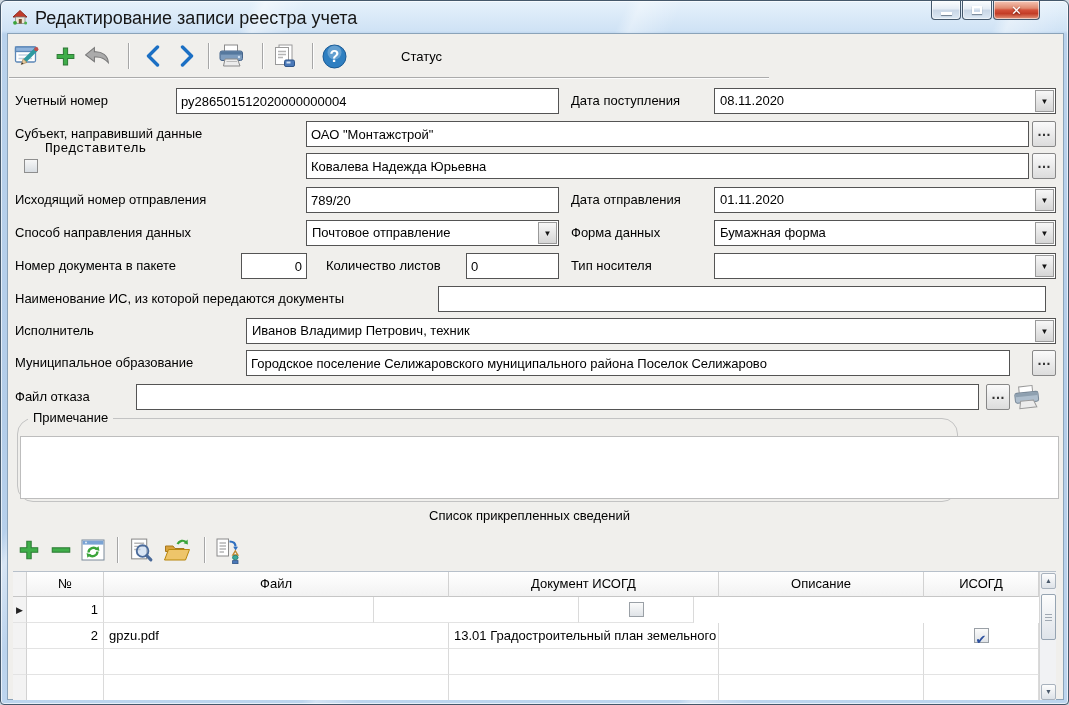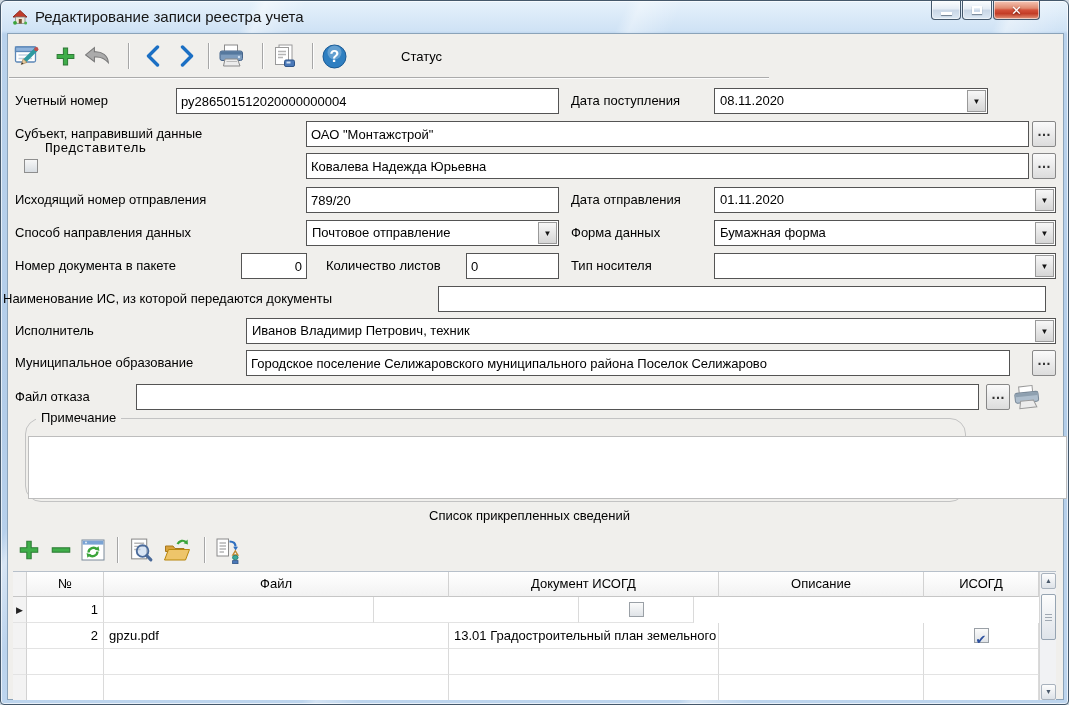--- a/index.html
+++ b/index.html
@@ -17,21 +17,21 @@
   .window::before {
     content:""; position:absolute; inset:0; pointer-events:none;
     background:
       linear-gradient(115deg, rgba(255,255,255,0) 18%, rgba(255,255,255,.45) 19%, rgba(255,255,255,0) 22%,
       rgba(255,255,255,0) 45%, rgba(255,255,255,.35) 46%, rgba(255,255,255,0) 49%,
       rgba(255,255,255,0) 72%, rgba(255,255,255,.4) 73%, rgba(255,255,255,0) 77%);
   }
 
   .titlebar { position:absolute; left:0; top:0; right:0; height:32px; }
   .app-icon { position:absolute; left:11px; top:8px; width:16px; height:16px; }
-  .title-text { position:absolute; left:34px; top:7px; font-size:15px; color:#161616; white-space:nowrap; }
+  .title-text { position:absolute; left:34px; top:7px; font-size:18px; color:#161616; white-space:nowrap; }
 
   .wbtn { position:absolute; top:0; height:19px; border:1px solid #44586c; border-top:none;
           border-radius:0 0 4px 4px; display:flex; align-items:center; justify-content:center;
           box-shadow:inset 0 0 0 1px rgba(255,255,255,.55); }
   .wbtn.min,.wbtn.max { width:30px; background:linear-gradient(#fbfdfe 0%,#e4ecf5 45%,#c8d6e6 50%,#dde9f4 100%); }
   .wbtn.min { left:930px; } .wbtn.max { left:961px; }
   .wbtn.close { left:992px; width:47px;
      background:linear-gradient(#f5c6b5 0%,#e08a70 40%,#d4513a 50%,#c33c26 70%,#e4977c 100%); }
   .glyph-min { width:11px; height:3px; background:#fff; box-shadow:0 1px 1px rgba(40,60,80,.6); margin-top:7px; }
   .glyph-max { width:10px; height:8px; border:2px solid #fff; box-shadow:0 1px 1px rgba(40,60,80,.5); background:transparent; }
@@ -54,21 +54,21 @@
                 white-space:nowrap; overflow:hidden; color:#000; }
   .combo .cbtn { position:absolute; right:1px; top:1px; bottom:1px; width:19px; text-align:center;
                  background:linear-gradient(#f7f7f7,#d6d6d6); border:1px solid #999;
                  font-size:8px; line-height:21px; color:#141414; }
   .dots { position:absolute; width:24px; height:26px; border:1px solid #878787; border-radius:2px;
           background:linear-gradient(#fafafa,#dcdcdc); text-align:center; line-height:18px;
           font-size:14px; font-weight:bold; color:#333; }
   .checkbox { position:absolute; width:14px; height:14px; border:1px solid #8e8e8e;
               background:linear-gradient(#f7f7f7,#d8dde2); }
 
-  .notes-box { position:absolute; left:24px; top:417px; width:941px; height:84px;
+  .notes-box { position:absolute; left:16px; top:417px; width:941px; height:84px;
                border:1px solid #c3c3c3; border-radius:16px; }
   .notes-legend { position:absolute; left:10px; top:-9px; background:#f0efec; padding:0 5px; font-size:13px; color:#000; }
   .notes-area { position:absolute; left:2px; top:17px; width:1039px; height:63px; border:1px solid #bdbdbd;
                 background:#fff; resize:none; outline:none; font:13px "Liberation Sans",sans-serif; }
 
   .section-title { position:absolute; left:0; top:507px; width:1057px; text-align:center;
                    font-size:13px; color:#000; }
 
   
   .grid { position:absolute; left:12px; top:570px; width:1043px; height:129px; background:#fff;
@@ -193,21 +193,21 @@
       <circle cx="13.5" cy="9.5" r="7" fill="rgba(255,255,255,.25)"></circle>
       <text x="13.5" y="19" font-size="16" font-weight="bold" fill="#fff" text-anchor="middle" font-family="Liberation Sans, sans-serif">?</text>
     </svg>
   </div>
   <span class="lbl" style="left:400px;top:43px;">Статус</span>
   <div class="tool-underline"></div>
 
   <span class="lbl" style="left:14px;top:87px;">Учетный номер</span>
   <input class="inp" style="left: 175px; top: 87px; width: 383px;" value="ру286501512020000000004">
   <span class="lbl" style="left:570px;top:87px;">Дата поступления</span>
-  <div class="combo" style="left:713px;top:87px;width:274px;">
+  <div class="combo" style="left:713px;top:87px;width:342px;">
     <span class="val">08.11.2020</span>
     <span class="cbtn">▼</span>
   </div>
 
   <span class="lbl" style="left:14px;top:120px;">Субъект, направивший данные</span>
   <input class="inp" style="left: 305px; top: 120px; width: 723px;" value="ОАО &quot;Монтажстрой&quot;">
   <div class="dots" style="left:1031px;top:120px;">…</div>
 
   <span class="checkbox" style="left:23px;top:158px;"></span>
   <span class="lbl" style="left:44px;top:135px;font-family:Liberation Mono, monospace;">Представитель</span>
@@ -236,21 +236,21 @@
   <span class="lbl" style="left:14px;top:252px;">Номер документа в пакете</span>
   <input class="inp num-right" style="left: 240px; top: 252px; width: 66px;" value="0">
   <span class="lbl" style="left:325px;top:252px;">Количество листов</span>
   <input class="inp" style="left: 465px; top: 252px; width: 93px;" value="0">
   <span class="lbl" style="left:570px;top:252px;">Тип носителя</span>
   <div class="combo" style="left:713px;top:252px;width:342px;">
     <span class="val"></span>
     <span class="cbtn">▼</span>
   </div>
 
-  <span class="lbl" style="left:2px;top:285px;">Наименование ИС, из которой передаются документы</span>
+  <span class="lbl" style="left:14px;top:285px;">Наименование ИС, из которой передаются документы</span>
   <input class="inp" style="left: 437px; top: 285px; width: 608px;" value="">
 
   <span class="lbl" style="left:14px;top:317px;">Исполнитель</span>
   <div class="combo" style="left:245px;top:317px;width:810px;">
     <span class="val">Иванов Владимир Петрович, техник</span>
     <span class="cbtn">▼</span>
   </div>
 
   <span class="lbl" style="left:14px;top:349px;">Муниципальное образование</span>
   <input class="inp" style="left: 245px; top: 349px; width: 764px;" value="Городское поселение Селижаровского муниципального района Поселок Селижарово">

